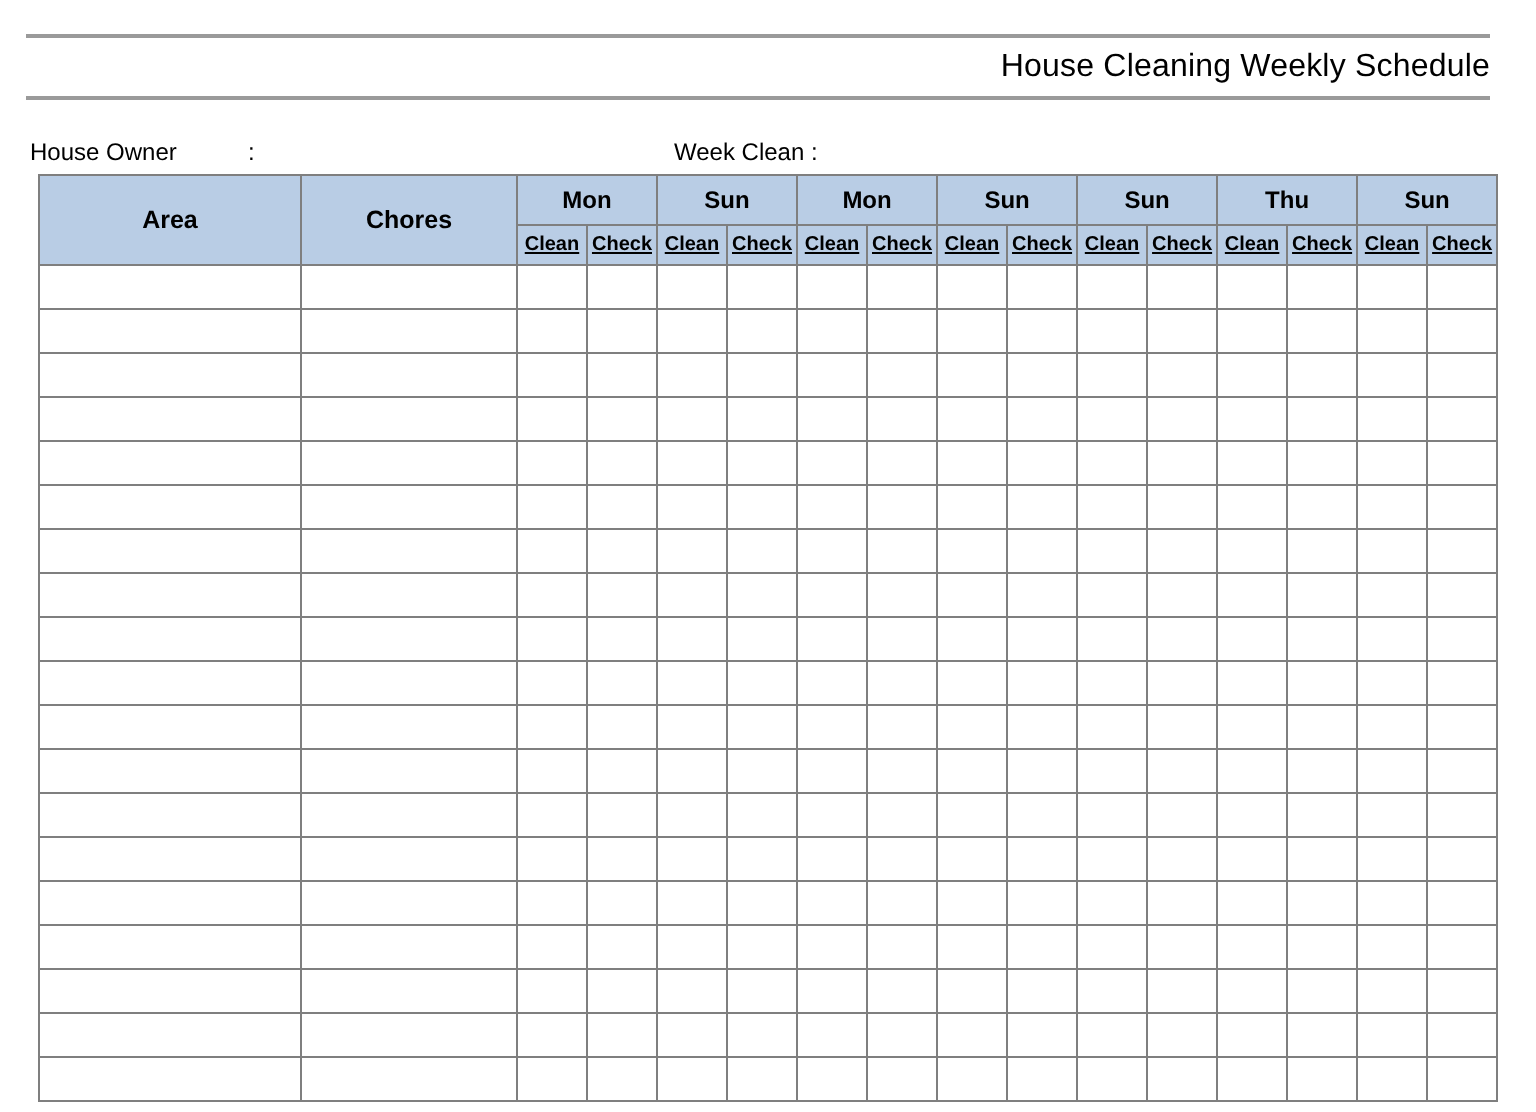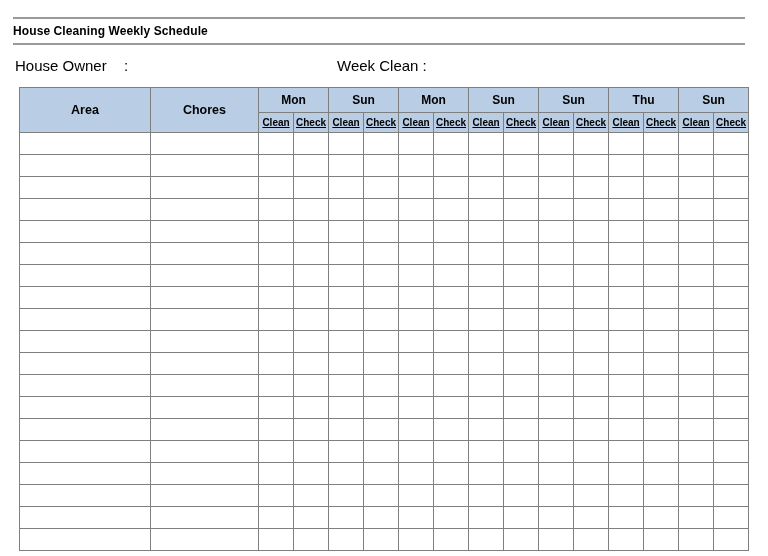--- a/index.html
+++ b/index.html
@@ -29,37 +29,37 @@
     left: 13px;
     top: 17px;
     width: 732px;
   }
   .rule {
     height: 2px;
     background: #9a9a9a;
     width: 100%;
   }
   .title-text {
-    text-align: left;
-    font-size: 12px;
-    font-weight: bold;
+    text-align: right;
+    font-size: 16px;
+    font-weight: normal;
     letter-spacing: 0.1px;
     padding: 6px 0 5px 0;
     line-height: 1.1;
     white-space: nowrap;
   }
 
   
   .meta-row {
     position: absolute;
     left: 13px;
-    top: 58px;
+    top: 68px;
     width: 732px;
     height: 16px;
-    font-size: 15px;
+    font-size: 12px;
     line-height: 16px;
     white-space: nowrap;
   }
   .meta-owner {
     position: absolute;
     left: 2px;
     top: 0;
   }
   .meta-owner-colon {
     position: absolute;

